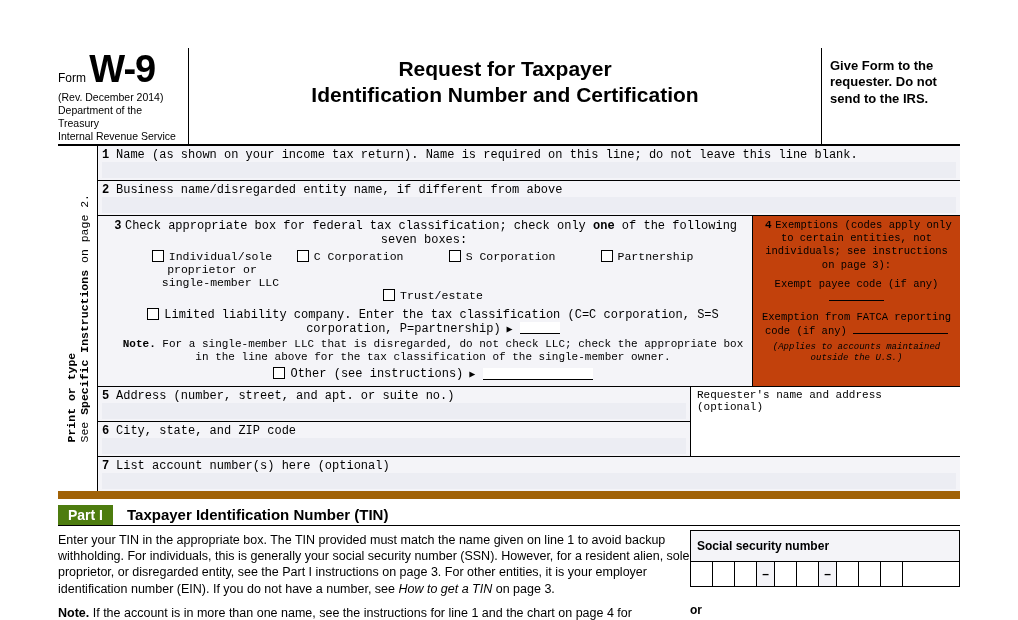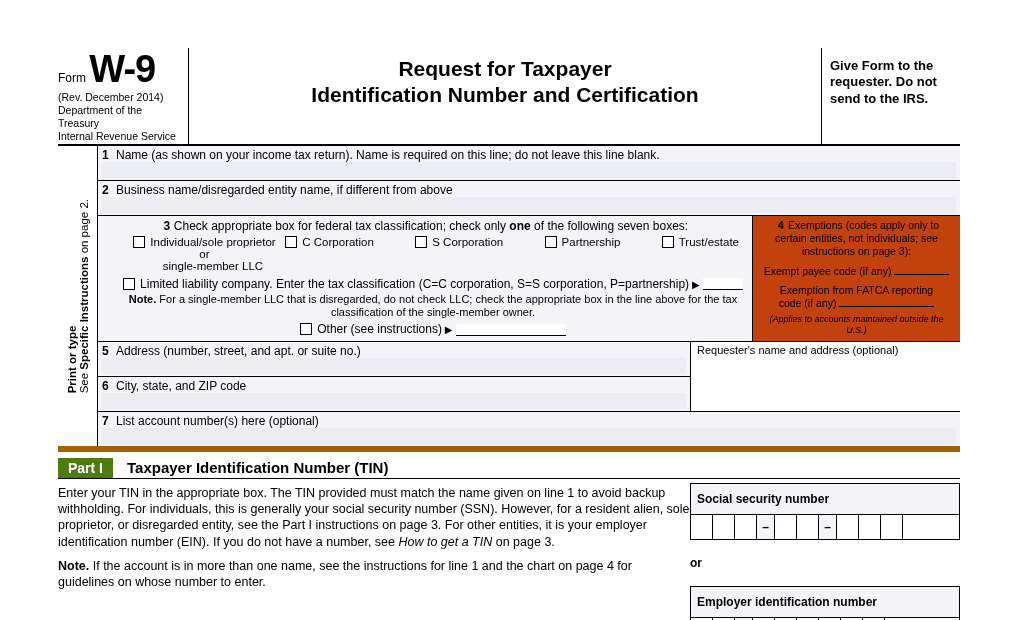--- a/index.html
+++ b/index.html
@@ -36,21 +36,22 @@
     font-weight: bold;
     line-height: 1.25;
   }
   .header-right {
     width: 138px;
     padding: 10px 0 0 8px;
     font-size: 13px; font-weight: bold; line-height:1.25;
   }
   .body-grid {
     display: flex;
-    border-bottom: 6px solid #a16207;
+    border-bottom: 8px solid #a16207;
+    font-family: Liberation Mono, monospace;
   }
   .sidebar {
     width: 40px;
     display: flex;
     align-items: center;
     justify-content: center;
     border-right: 1px solid #000;
   }
   .sidebar-text {
     writing-mode: vertical-rl;

